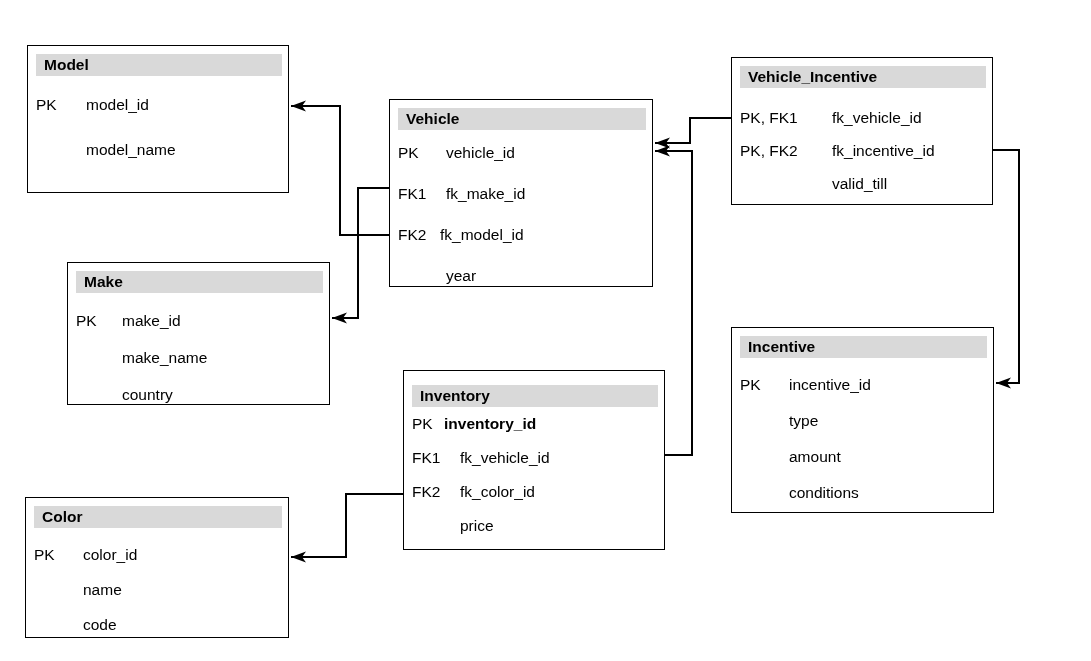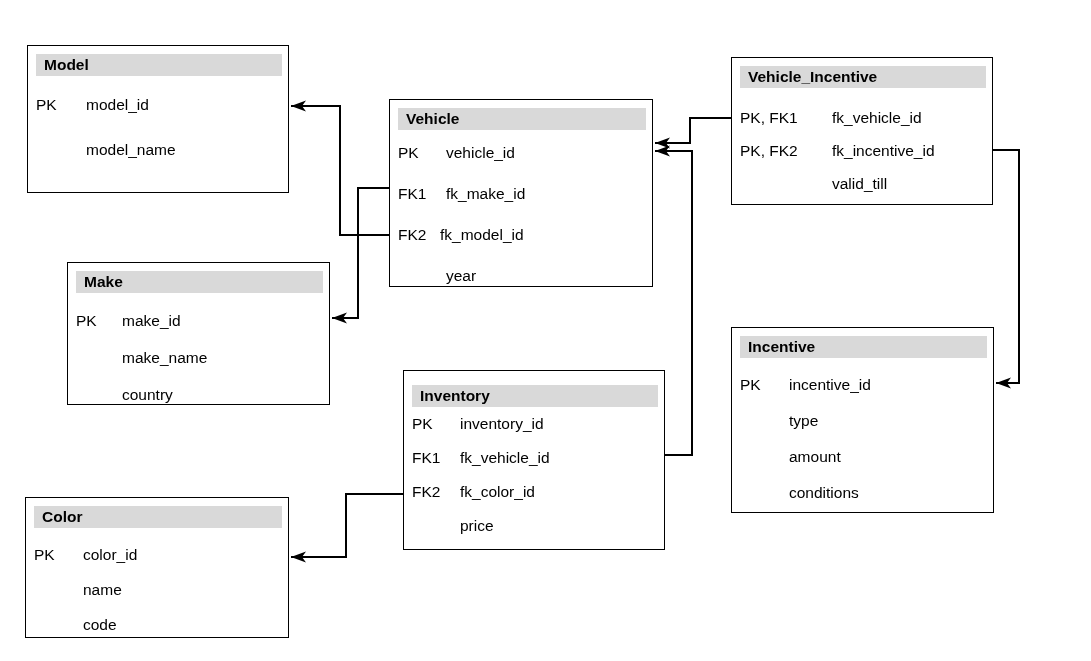--- a/index.html
+++ b/index.html
@@ -167,21 +167,21 @@
       </div>
       <div class="attr-row" style="left: 0px; top: 156px; width: 263px; height: 18px;">
         <span class="attr-key" style="left: 8px;"></span>
         <span class="attr-name" style="left: 57px;">conditions</span>
       </div>
     </div>
     <div class="entity" style="left: 403px; top: 370px; width: 262px; height: 180px;">
       <div class="entity-title" style="left: 8px; top: 8px; width: 246px; height: 22px; margin-top: 6px;">Inventory</div>
       <div class="attr-row" style="left: 0px; top: 44px; width: 262px; height: 18px;">
         <span class="attr-key" style="left: 8px;">PK</span>
-        <span class="attr-name" style="left: 56px;">inventory_id</span>
+        <span class="attr-name" style="left: 40px; font-weight: bold;">inventory_id</span>
       </div>
       <div class="attr-row" style="left: 0px; top: 78px; width: 262px; height: 18px;">
         <span class="attr-key" style="left: 8px;">FK1</span>
         <span class="attr-name" style="left: 56px;">fk_vehicle_id</span>
       </div>
       <div class="attr-row" style="left: 0px; top: 112px; width: 262px; height: 18px;">
         <span class="attr-key" style="left: 8px;">FK2</span>
         <span class="attr-name" style="left: 56px;">fk_color_id</span>
       </div>
       <div class="attr-row" style="left: 0px; top: 146px; width: 262px; height: 18px;">

